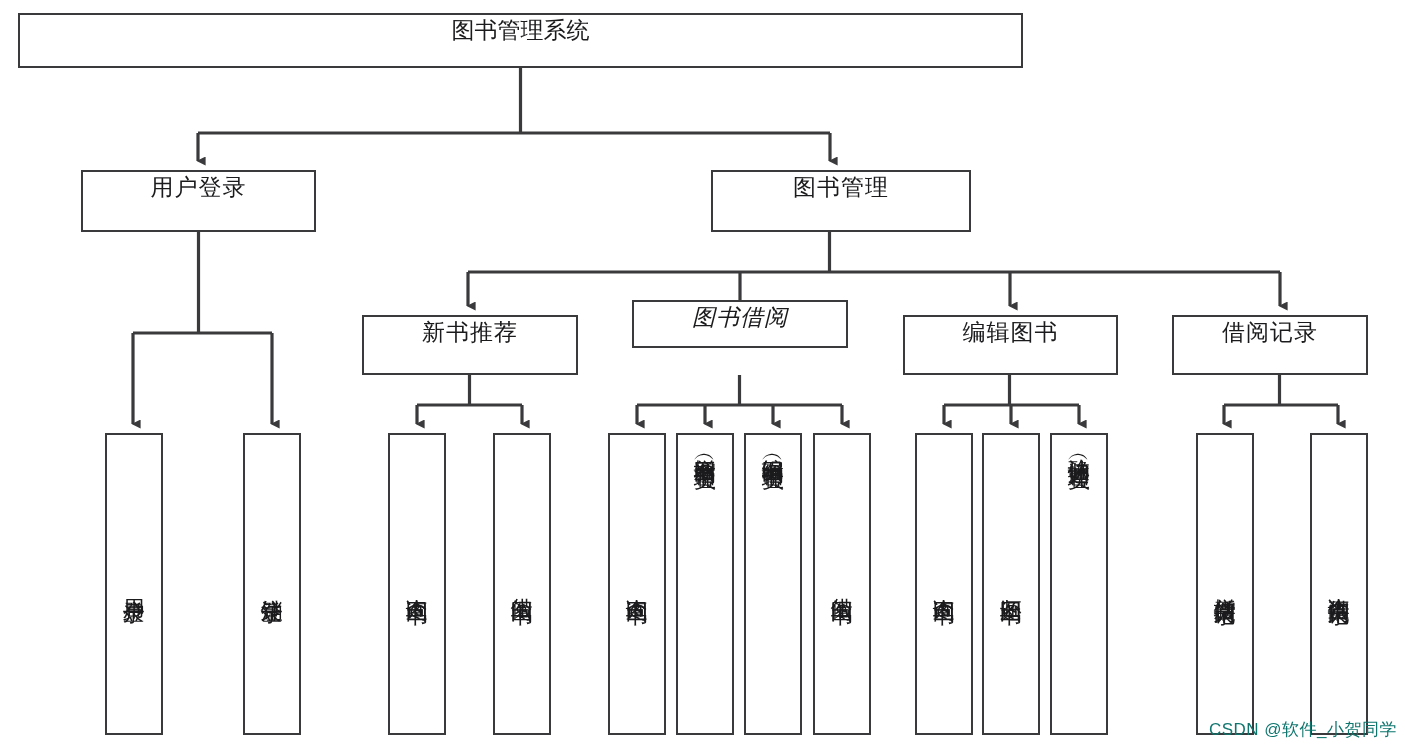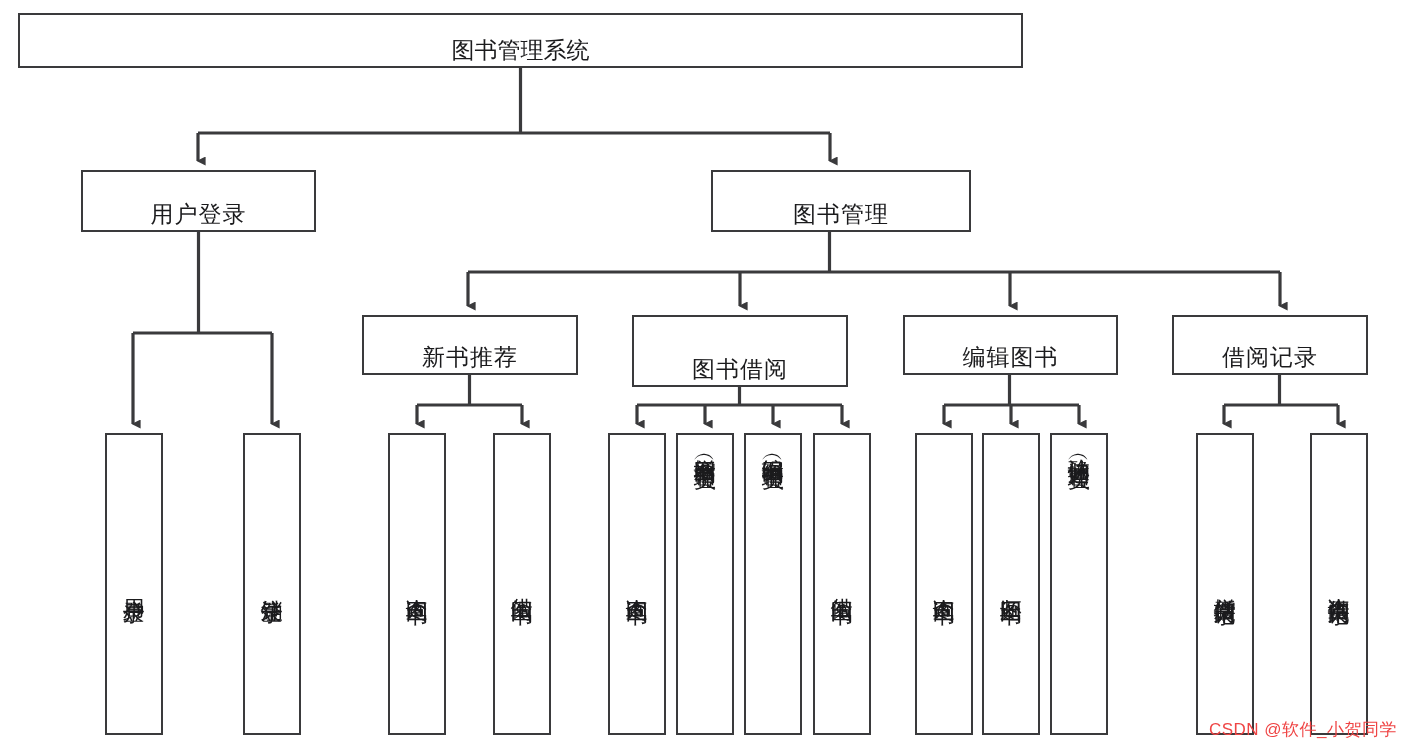--- a/index.html
+++ b/index.html
@@ -24,21 +24,21 @@
     width: 1405px;
     height: 747px;
     pointer-events: none;
   }
   .node {
     position: absolute;
     box-sizing: border-box;
     background: #ffffff;
     border: 2px solid #3a3a3c;
     display: flex;
-    align-items: flex-end;
+    align-items: flex-start;
     justify-content: center;
     color: #1b1b1d;
     z-index: 2;
   }
   .node.h {
     font-size: 23px;
     letter-spacing: 1px;
   }
   .node.root {
     font-size: 23px;
@@ -59,21 +59,21 @@
     line-height: 1.06;
     letter-spacing: 1.5px;
     white-space: nowrap;
     color: #1b1b1d;
   }
   .watermark {
     position: absolute;
     right: 8px;
     bottom: 6px;
     font-size: 17px;
-    color: #ef4444;
+    color: #0f766e;
     letter-spacing: 0.5px;
     z-index: 5;
     white-space: nowrap;
   }
 </style>
 </head>
 <body>
 
 <div id="canvas">
 
@@ -137,21 +137,21 @@
   <div class="node h" style="left:81px; top:170px; width:235px; height:62px;">
     <span>用户登录</span>
   </div>
   <div class="node h" style="left:711px; top:170px; width:260px; height:62px;">
     <span>图书管理</span>
   </div>
 
   <div class="node h" style="left:362px; top:315px; width:216px; height:60px;">
     <span>新书推荐</span>
   </div>
-  <div class="node h" style="left:632px; top:315px; width:216px; height:72px;">
+  <div class="node h" style="left:632px; top:300px; width:216px; height:48px;font-style:italic;">
     <span>图书借阅</span>
   </div>
   <div class="node h" style="left:903px; top:315px; width:215px; height:60px;">
     <span>编辑图书</span>
   </div>
   <div class="node h" style="left:1172px; top:315px; width:196px; height:60px;">
     <span>借阅记录</span>
   </div>
 
   <div class="node v mid" style="left:105px; top:433px; width:58px; height:302px;">

